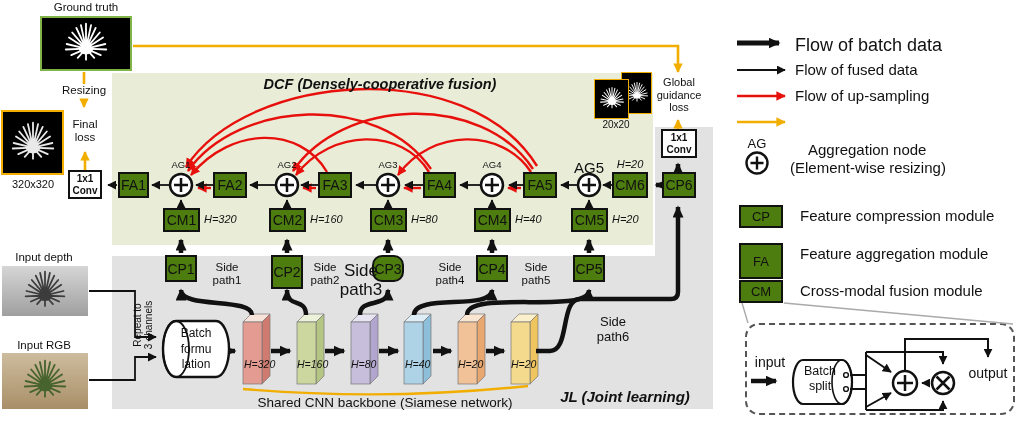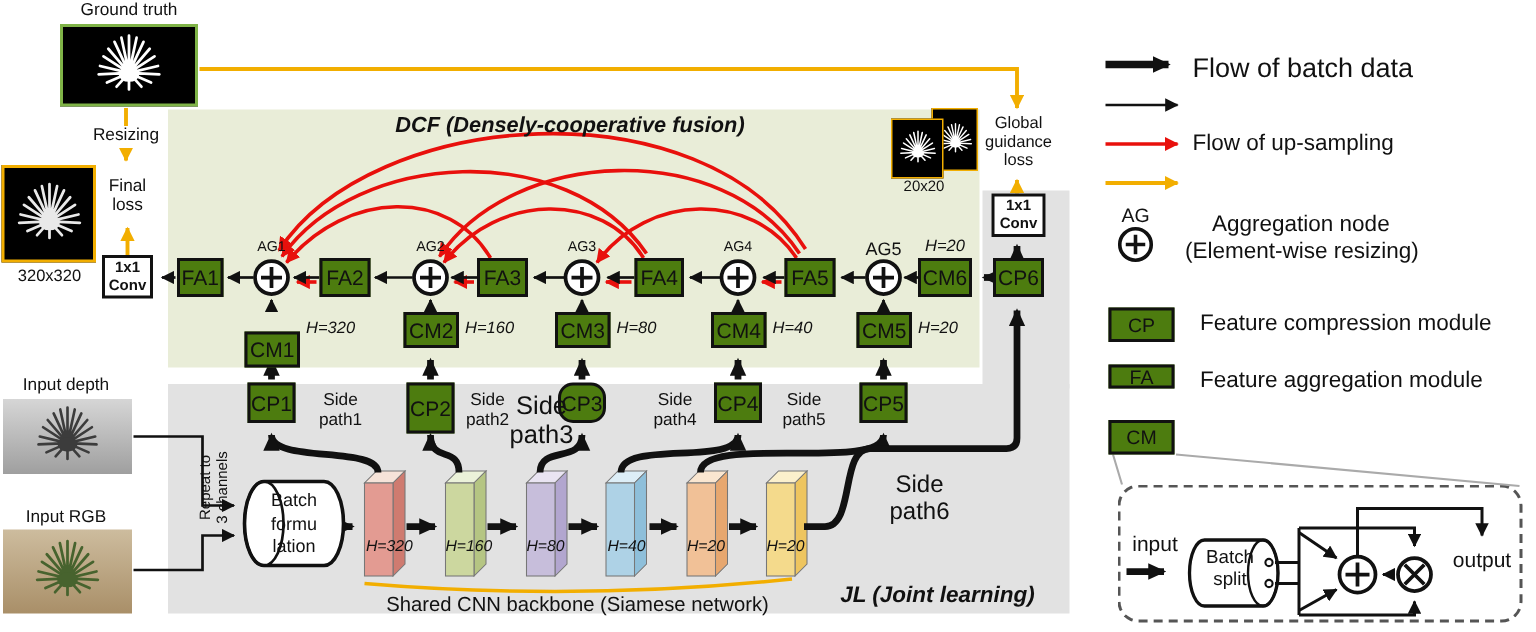--- a/index.html
+++ b/index.html
@@ -261,23 +261,23 @@
   <div class="box z2" style="left:118px;top:172px;width:31px;height:26px;">FA1</div>
   <div class="box z2" style="left:213px;top:172px;width:34px;height:26px;">FA2</div>
   <div class="box z2" style="left:318px;top:172px;width:34px;height:26px;">FA3</div>
   <div class="box z2" style="left:423px;top:172px;width:33px;height:26px;">FA4</div>
   <div class="box z2" style="left:523px;top:172px;width:34px;height:26px;">FA5</div>
 
   <div class="lbl c z2" style="left:165px;top:160px;width:32px;font-size:9.5px;">AG1</div>
   <div class="lbl c z2" style="left:271px;top:160px;width:32px;font-size:9.5px;">AG2</div>
   <div class="lbl c z2" style="left:372px;top:160px;width:32px;font-size:9.5px;">AG3</div>
   <div class="lbl c z2" style="left:476px;top:160px;width:32px;font-size:9.5px;">AG4</div>
-  <div class="lbl c z2" style="left:573px;top:160px;width:32px;font-size:12px;">AG5</div>
-
-  <div class="box z2" style="left:163px;top:208px;width:37px;height:24px;margin-top:13px;">CM1</div>
+  <div class="lbl c z2" style="left:573px;top:160px;width:32px;font-size:15px;">AG5</div>
+
+  <div class="box z2" style="left:163px;top:208px;width:37px;height:24px;">CM1</div>
   <div class="box z2" style="left:269px;top:208px;width:37px;height:24px;">CM2</div>
   <div class="box z2" style="left:370px;top:208px;width:37px;height:24px;">CM3</div>
   <div class="box z2" style="left:474px;top:208px;width:37px;height:24px;">CM4</div>
   <div class="box z2" style="left:571px;top:208px;width:37px;height:24px;">CM5</div>
   <div class="lbl ital z2" style="left:204px;top:213px;width:42px;font-size:11px;">H=320</div>
   <div class="lbl ital z2" style="left:310px;top:213px;width:42px;font-size:11px;">H=160</div>
   <div class="lbl ital z2" style="left:411px;top:213px;width:42px;font-size:11px;">H=80</div>
   <div class="lbl ital z2" style="left:515px;top:213px;width:42px;font-size:11px;">H=40</div>
   <div class="lbl ital z2" style="left:612px;top:213px;width:42px;font-size:11px;">H=20</div>
 
@@ -298,21 +298,21 @@
   <div class="box z2" style="left:165px;top:255px;width:32px;height:27px;">CP1</div>
   <div class="box z2" style="left:271px;top:255px;width:32px;height:34px;">CP2</div>
   <div class="box z2" style="left:372px;top:255px;width:32px;height:27px;border-radius:10px;">CP3</div>
   <div class="box z2" style="left:476px;top:255px;width:32px;height:27px;">CP4</div>
   <div class="box z2" style="left:573px;top:255px;width:32px;height:27px;">CP5</div>
   <div class="lbl c z2" style="left:205px;top:261px;width:44px;font-size:11.5px;">Side path1</div>
   <div class="lbl c z2" style="left:303px;top:261px;width:44px;font-size:11.5px;">Side path2</div>
   <div class="lbl c z2" style="left:339px;top:261px;width:44px;font-size:17px;">Side path3</div>
   <div class="lbl c z2" style="left:428px;top:261px;width:44px;font-size:11.5px;">Side path4</div>
   <div class="lbl c z2" style="left:514px;top:261px;width:44px;font-size:11.5px;">Side path5</div>
-  <div class="lbl c z2" style="left:586px;top:315px;width:54px;font-size:16px;">Side path6</div>
+  <div class="lbl c z2" style="left:586px;top:315px;width:54px;font-size:13px;">Side path6</div>
 
   <div class="lbl c z2" style="left:6px;top:251px;width:76px;font-size:11.5px;">Input depth</div>
   <div class="lbl c z2" style="left:6px;top:339px;width:76px;font-size:11.5px;">Input RGB</div>
   <div class="lbl c z2" style="left:99px;top:312px;width:92px;height:26px;font-size:10px;transform:rotate(-90deg);">
     <div>Repeat to</div>
     <div>3 channels</div>
   </div>
   <div class="lbl c z2" style="left:166px;top:326px;width:60px;font-size:12px;line-height:1.3;">
     <div>Batch</div>
     <div>formu</div>
@@ -322,29 +322,31 @@
   <div class="lbl ital z2" style="left:244px;top:359px;font-size:10.5px;white-space:nowrap;">H=320</div>
   <div class="lbl ital z2" style="left:297px;top:359px;font-size:10.5px;white-space:nowrap;">H=160</div>
   <div class="lbl ital z2" style="left:351px;top:359px;font-size:10.5px;white-space:nowrap;">H=80</div>
   <div class="lbl ital z2" style="left:405px;top:359px;font-size:10.5px;white-space:nowrap;">H=40</div>
   <div class="lbl ital z2" style="left:458px;top:359px;font-size:10.5px;white-space:nowrap;">H=20</div>
   <div class="lbl ital z2" style="left:511px;top:359px;font-size:10.5px;white-space:nowrap;">H=20</div>
   <div class="lbl c z2" style="left:240px;top:395px;width:290px;font-size:13.5px;">Shared CNN backbone (Siamese network)</div>
   <div class="lbl c bold ital z2" style="left:550px;top:389px;width:150px;font-size:15px;">JL (Joint learning)</div>
 
   <div class="lbl z2" style="left:795px;top:35px;font-size:18px;">Flow of batch data</div>
+  <div class="lbl z2" style="left:795px;top:62px;font-size:15px;">Flow of fused data</div>
   <div class="lbl z2" style="left:795px;top:88px;font-size:15px;">Flow of up-sampling</div>
   <div class="lbl c z2" style="left:744px;top:137px;width:26px;font-size:13px;">AG</div>
   <div class="lbl z2" style="left:808px;top:142px;font-size:15px;">Aggregation node</div>
   <div class="lbl z2" style="left:790px;top:160px;font-size:15px;">(Element-wise resizing)</div>
   <div class="box z2" style="left:739px;top:205px;width:44px;height:23px;font-size:13px;border-width:2.6px;">CP</div>
   <div class="lbl z2" style="left:800px;top:208px;font-size:15px;">Feature compression module</div>
-  <div class="box z2" style="left:739px;top:243px;width:44px;height:16px;font-size:13px;border-width:2.6px;">FA</div>
+  <div class="box z2" style="left:739px;top:243px;width:44px;height:36px;font-size:13px;border-width:2.6px;">FA</div>
   <div class="lbl z2" style="left:800px;top:246px;font-size:15px;">Feature aggregation module</div>
   <div class="box z2" style="left:739px;top:280px;width:44px;height:23px;font-size:13px;border-width:2.6px;">CM</div>
+  <div class="lbl z2" style="left:800px;top:283px;font-size:15px;">Cross-modal fusion module</div>
 
   <div class="abs" style="left:745px;top:323px;width:270px;height:92px;border:2px dashed #555;border-radius:14px;box-sizing:border-box;"></div>
   <div class="lbl c z2" style="left:750px;top:355px;width:40px;font-size:14px;">input</div>
   <div class="lbl c z2" style="left:794px;top:364px;width:52px;font-size:12.5px;line-height:1.18;">
     <div>Batch</div>
     <div>split</div>
   </div>
   <div class="lbl c z2" style="left:958px;top:366px;width:60px;font-size:14px;">output</div>
 
 </div>

